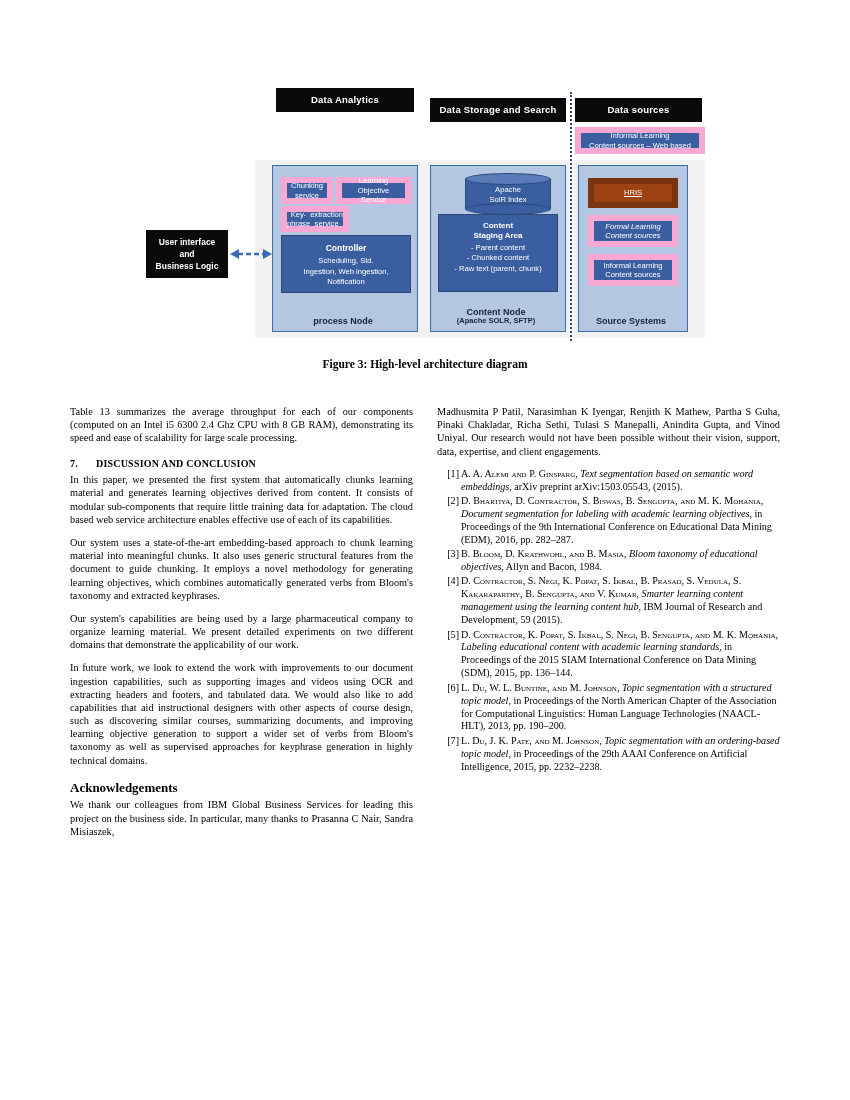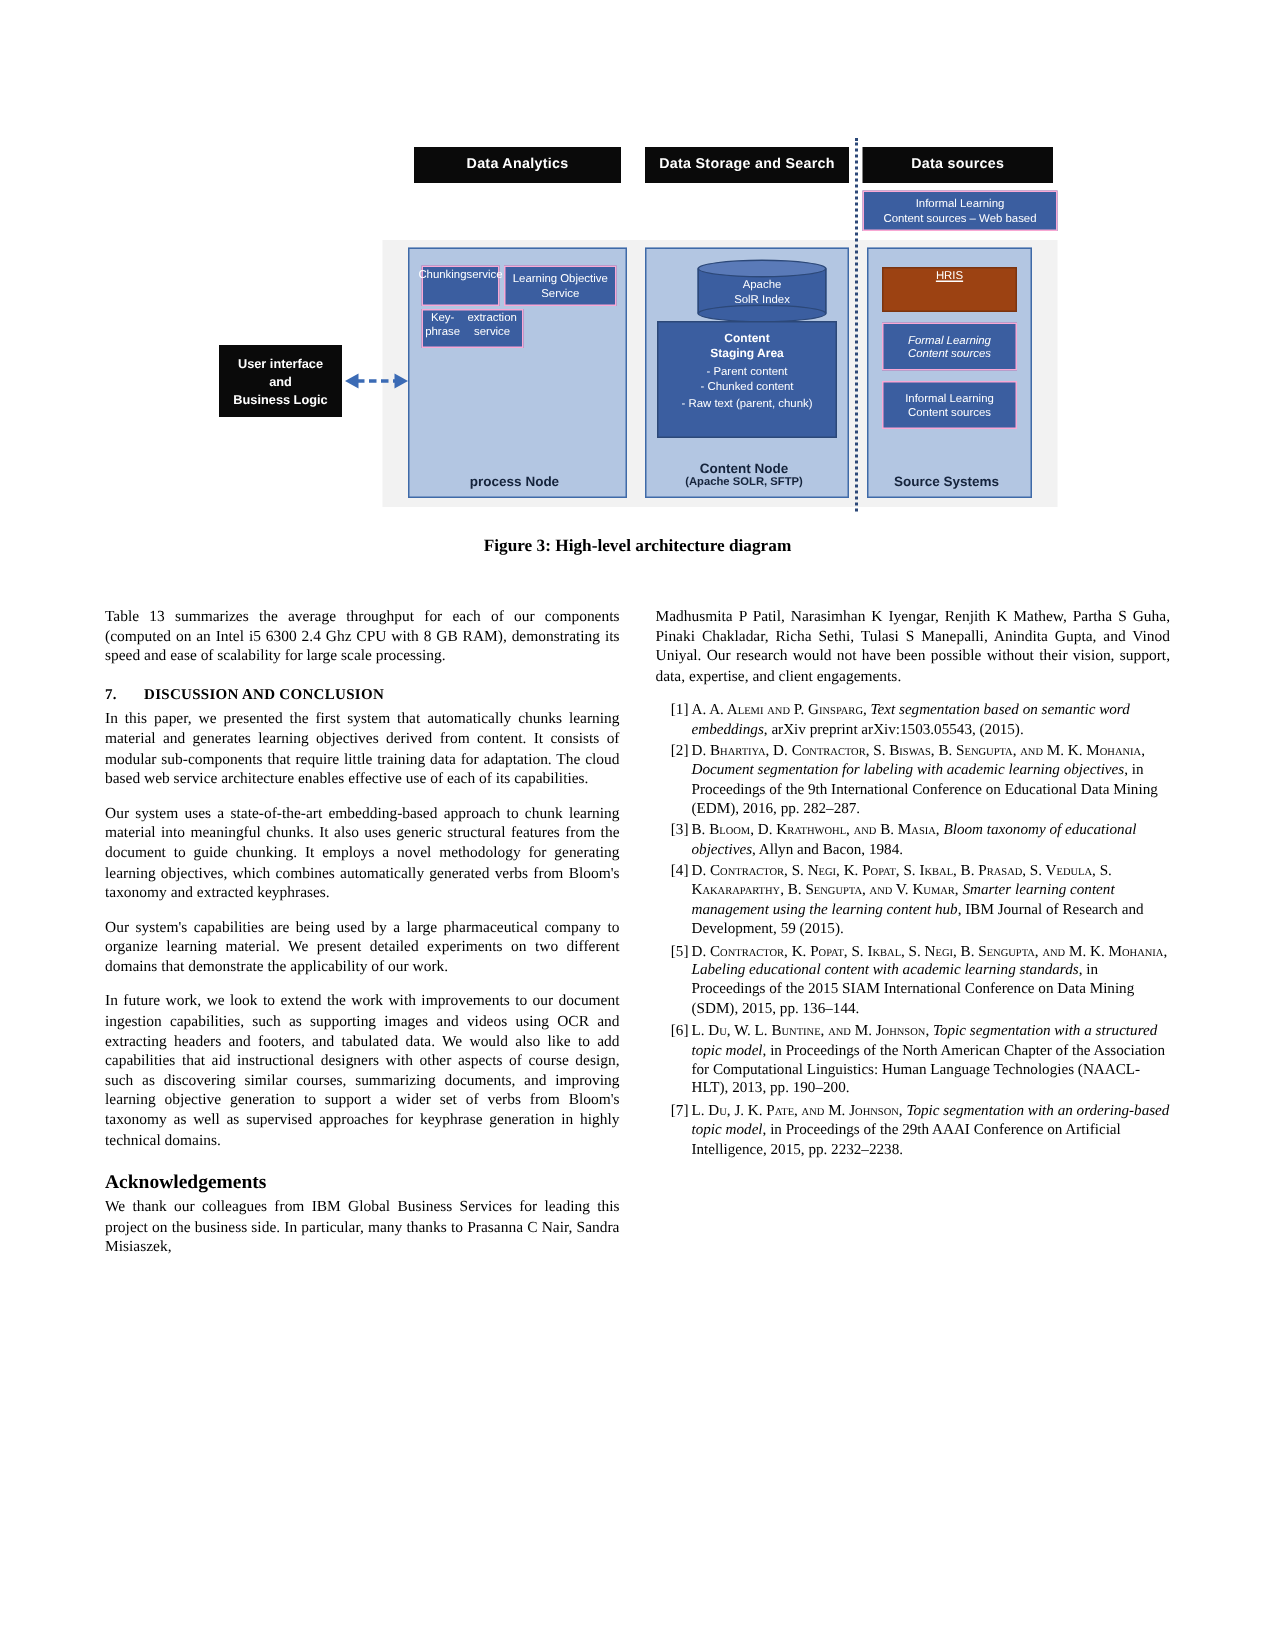--- a/index.html
+++ b/index.html
@@ -64,26 +64,27 @@
   }
   .node-label small {
     display: block;
     font-size: 7.5px;
     font-weight: bold;
   }
 
   .svc-box {
     position: absolute;
     background: #3b5ea0;
-    border: 1px solid #f9a8d4;
+    border: 6px solid #f9a8d4;
     box-sizing: border-box;
     color: #ffffff;
     font-family: "Liberation Sans", sans-serif;
     font-size: 7.6px;
     display: flex;
+    align-items: center;
     justify-content: center;
     text-align: center;
     line-height: 1.25;
   }
   .svc-box.brown {
     background: #9c4212;
     border-color: #7b3410;
     text-decoration: underline;
   }
 
@@ -252,21 +253,21 @@
 </style>
 </head>
 <body>
 
 <div id="figure-block">
 
   <div class="gray-panel" style="left:185px; top:72px; width:450px; height:178px;"></div>
 
   <div class="dashed-divider" style="left:500px; top:4px; height:249px;"></div>
 
-  <div class="diag-header" style="left:206px; top:10px; width:138px; height:24px;">
+  <div class="diag-header" style="left:206px; top:0; width:138px; height:24px;">
     <span>Data Analytics</span>
   </div>
   <div class="diag-header" style="left:360px; top:10px; width:136px; height:24px;">
     <span>Data Storage and Search</span>
   </div>
   <div class="diag-header" style="left:505px; top:10px; width:127px; height:24px;">
     <span>Data sources</span>
   </div>
 
   <div class="svc-box" style="left:505px; top:39px; width:130px; height:27px; flex-direction:column;">
@@ -282,31 +283,37 @@
 
   <svg style="position:absolute; left:160px; top:157px; width:42px; height:18px;" viewBox="0 0 42 18">
     <line x1="8" y1="9" x2="34" y2="9" stroke="#3b6bb5" stroke-width="2.4" stroke-dasharray="5,3"></line>
     <polygon points="0,9 9,4 9,14" fill="#3b6bb5"></polygon>
     <polygon points="42,9 33,4 33,14" fill="#3b6bb5"></polygon>
   </svg>
 
   <div class="node-box" style="left:202px; top:77px; width:146px; height:167px;">
     <div class="node-label">process Node</div>
   </div>
-  <div class="svc-box" style="left:211px; top:89px; width:52px; height:27px; flex-direction:row;">
+  <div class="svc-box" style="left:211px; top:89px; width:52px; height:27px; flex-direction:column;">
     <span>Chunking</span>
     <span>service</span>
   </div>
   <div class="svc-box" style="left:266px; top:89px; width:75px; height:27px; flex-direction:column;">
     <span>Learning Objective</span>
     <span>Service</span>
   </div>
   <div class="svc-box" style="left:211px; top:118px; width:68px; height:26px; ">
     <span>Key-phrase</span>
     <span>extraction service</span>
+  </div>
+  <div class="ctrl-box" style="left:211px; top:147px; width:130px; height:58px;">
+    <div class="ctrl-title">Controller</div>
+    <div>Scheduling,  Std.</div>
+    <div>Ingestion, Web ingestion,</div>
+    <div>Notification</div>
   </div>
 
   <div class="node-box" style="left:360px; top:77px; width:136px; height:167px;">
     <div class="node-label">
       <span>Content Node</span>
       <small>(Apache SOLR, SFTP)</small>
     </div>
   </div>
   <div class="cylinder" style="left:395px; top:85px; width:66px; height:42px;padding-left:20px;">
     <div class="cyl-body"></div>

